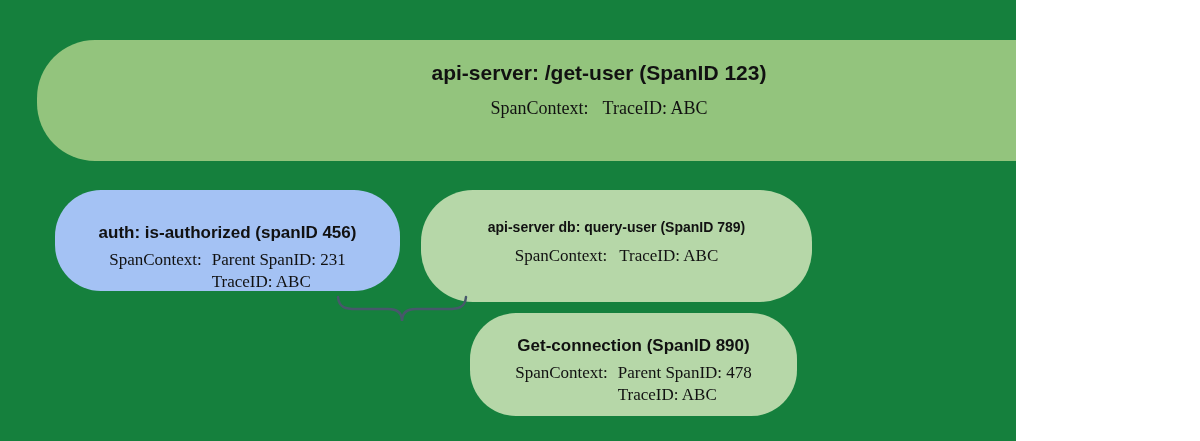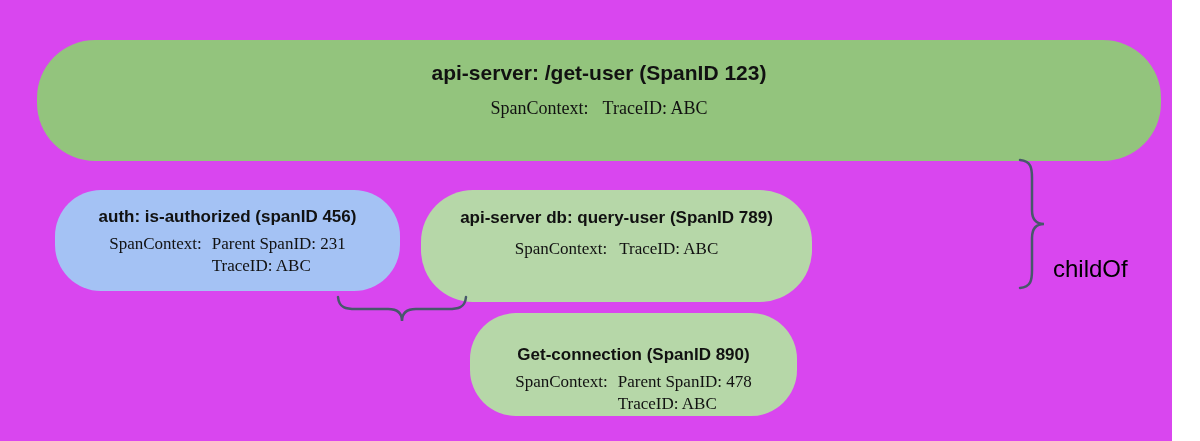--- a/index.html
+++ b/index.html
@@ -3,23 +3,23 @@
 <meta charset="utf-8">
 <style>
   * { margin: 0; padding: 0; box-sizing: border-box; }
   html, body { background: #ffffff; }
   body {
     font-family: "Liberation Sans", sans-serif;
     color: #111111;
   }
   .canvas {
     position: relative;
-    width: 1172px;
+    width: 1016px;
     height: 441px;
-    background: #d946ef;
+    background: #15803d;
     overflow: hidden;
   }
   .span-box {
     position: absolute;
     color: #111111;
   }
   .span-box .title {
     font-weight: bold;
     text-align: center;
   }
@@ -42,41 +42,41 @@
   .root .title { font-size: 21px; padding-top: 21px; }
   .root .ctx { margin-top: 12px; gap: 14px; }
 
   
   .auth {
     left: 55px; top: 190px; width: 345px; height: 101px;
     background: var(--blue, #a4c2f4);
     border-radius: 46px;
     font-size: 17px;
   }
-  .auth .title { font-size: 17px; padding-top: 17px; }
+  .auth .title { font-size: 17px; padding-top: 33px; }
   .auth .ctx { margin-top: 6px; gap: 10px; }
 
   
   .db {
     left: 421px; top: 190px; width: 391px; height: 112px;
     background: var(--light-green, #b6d7a8);
     border-radius: 52px;
     font-size: 17px;
   }
-  .db .title { font-size: 17px; padding-top: 18px; }
+  .db .title { font-size: 14px; padding-top: 18px; margin-top: 11px; }
   .db .ctx { margin-top: 10px; gap: 12px; }
 
   
   .conn {
     left: 470px; top: 313px; width: 327px; height: 103px;
     background: var(--light-green, #b6d7a8);
     border-radius: 46px;
     font-size: 17px;
   }
-  .conn .title { font-size: 17px; padding-top: 32px; }
+  .conn .title { font-size: 17px; padding-top: 23px; }
   .conn .ctx { margin-top: 6px; gap: 10px; }
 
   .big-label {
     position: absolute;
     font-size: 24px;
     color: #000000;
     white-space: nowrap;
     margin-top: 48px;
   }
   .childof-label { left: 1053px; top: 207px; }

